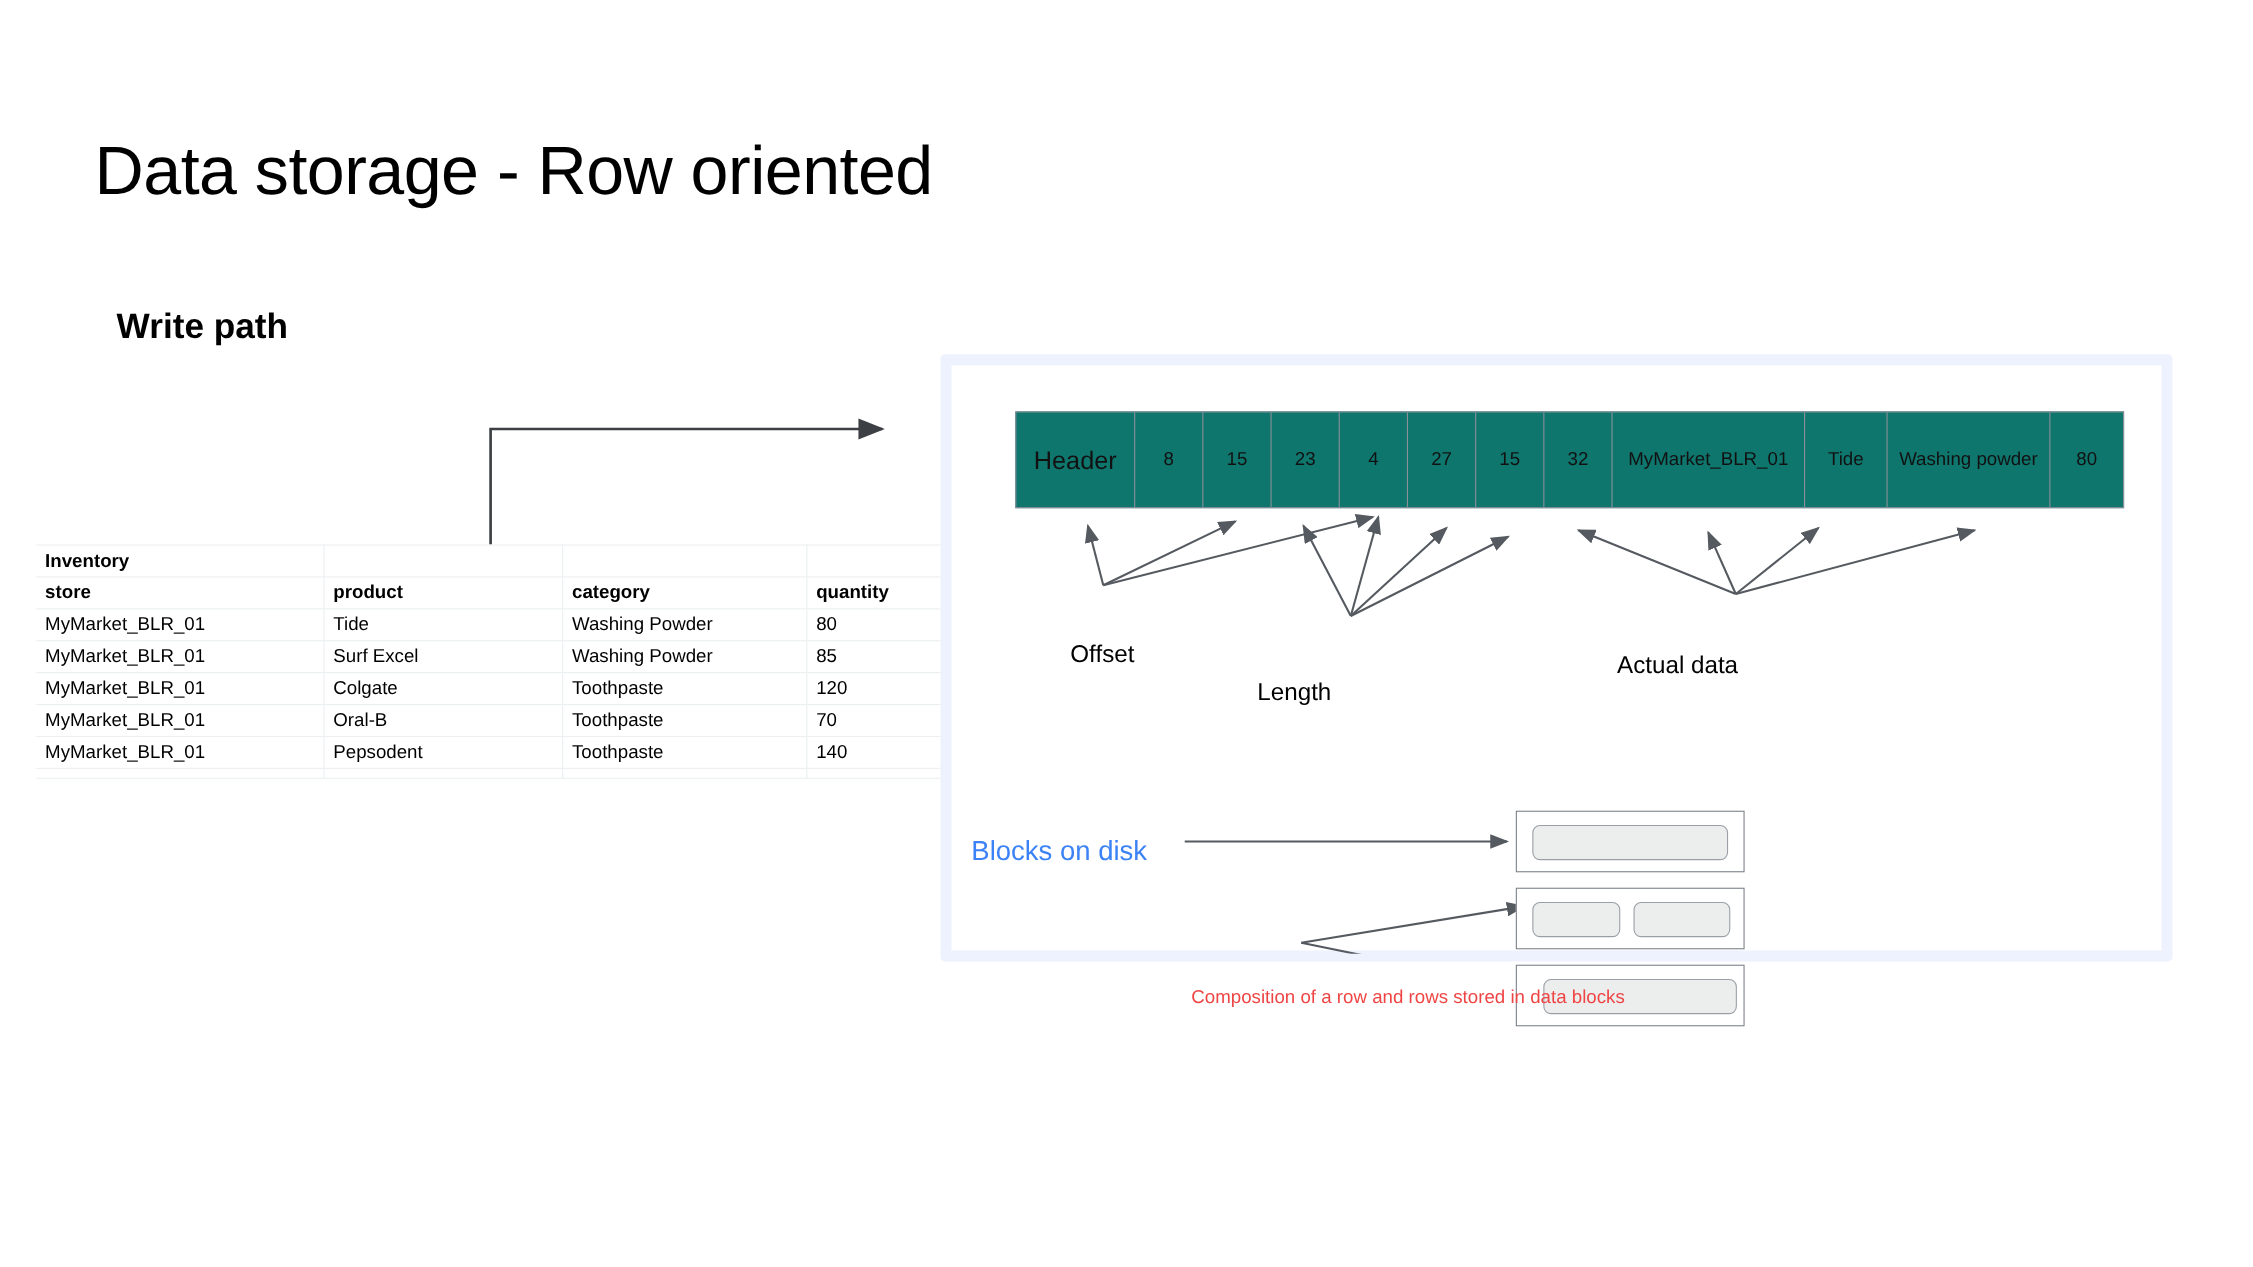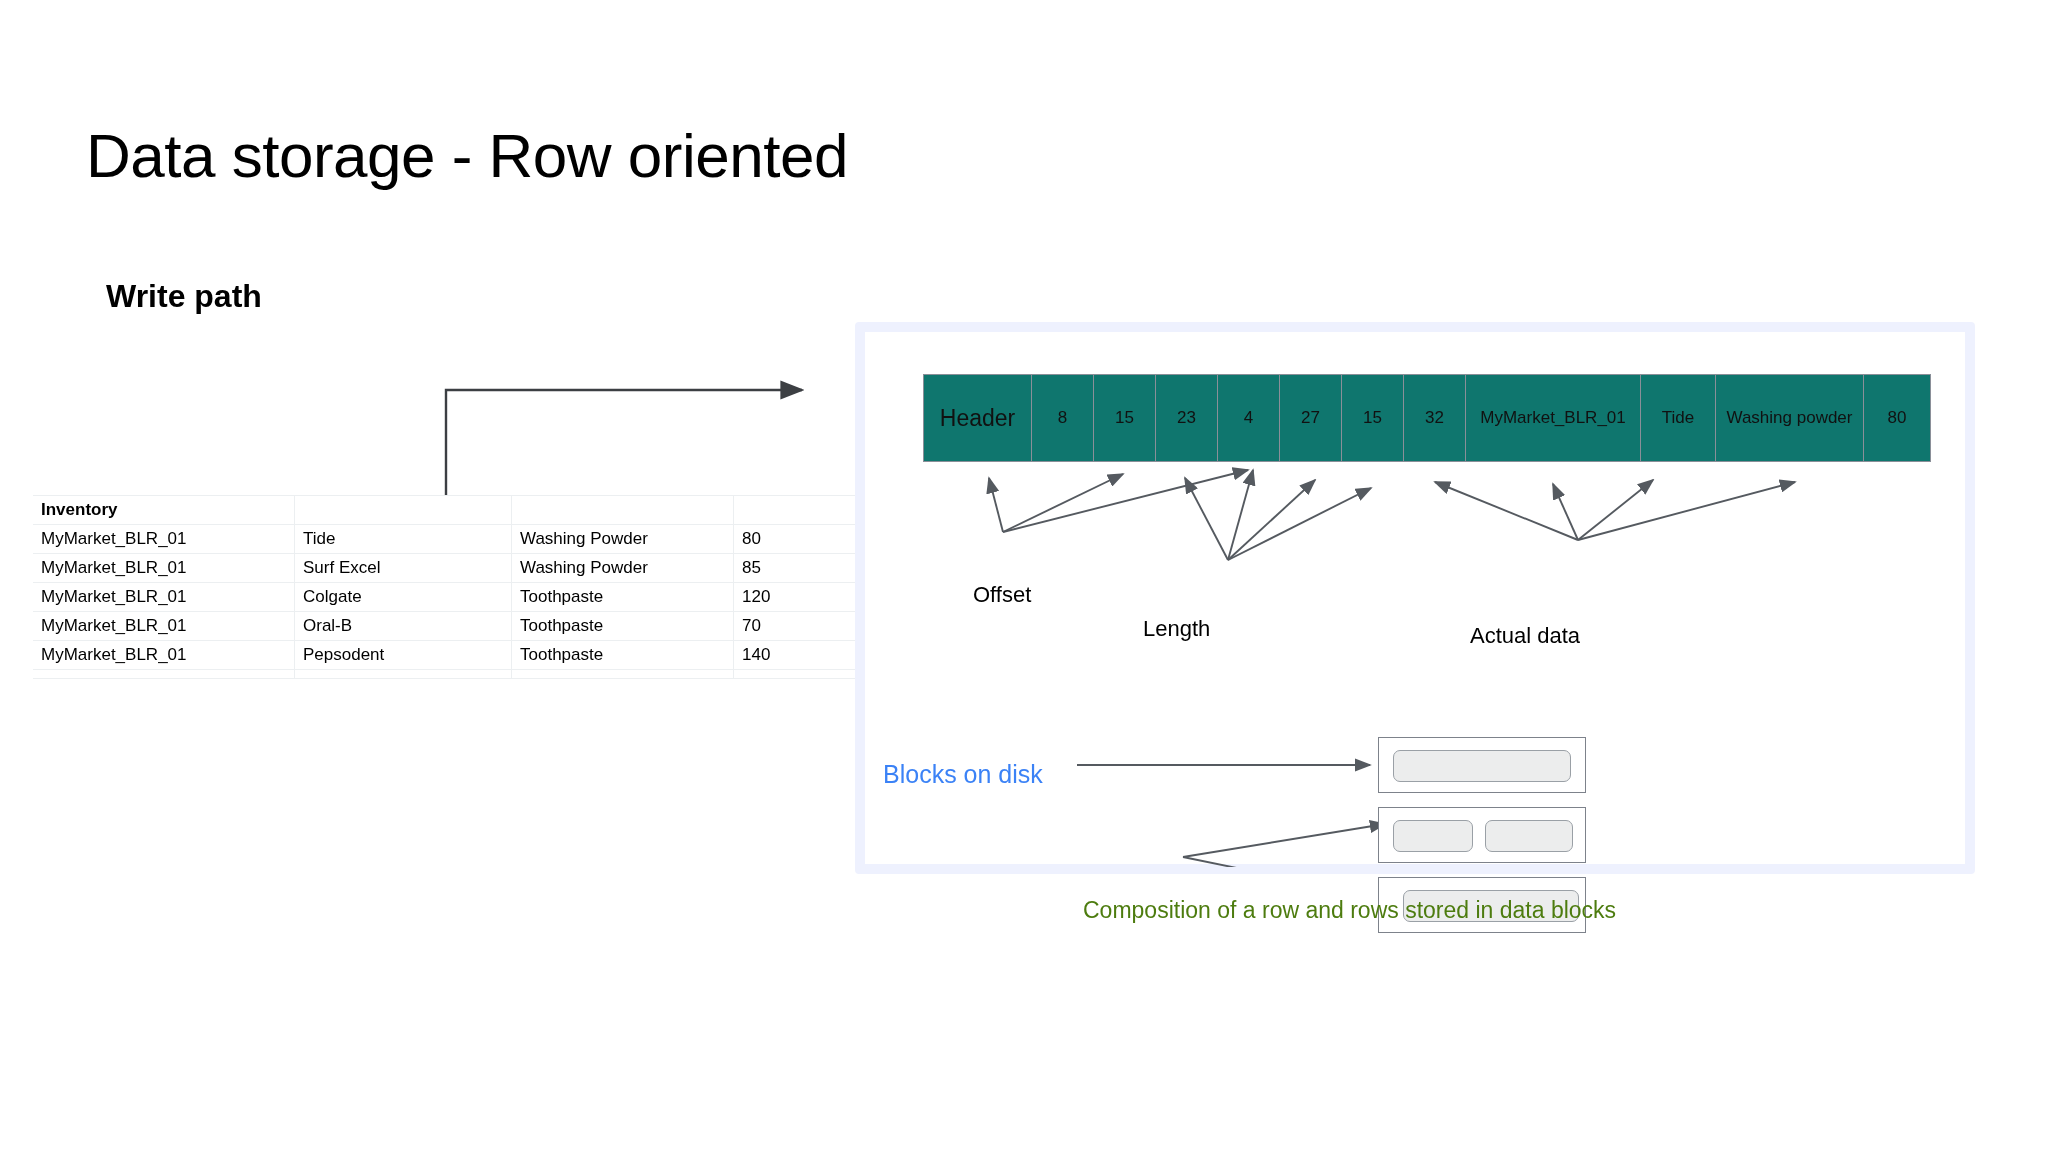--- a/index.html
+++ b/index.html
@@ -133,21 +133,21 @@
     height: 120px;
   }
   .ann-label {
     position: absolute;
     font-size: 22px;
     white-space: nowrap;
     color: #000;
   }
   #label-offset      { left: 108px; top: 250px; }
   #label-length      { left: 278px; top: 284px; }
-  #label-actual-data { left: 605px; top: 260px; margin-top: 31px; }
+  #label-actual-data { left: 605px; top: 260px; }
 
   
   .disk-block {
     position: absolute;
     border: 1.5px solid #7d828b;
     background: #ffffff;
     box-sizing: border-box;
   }
   .block-row {
     position: absolute;
@@ -183,22 +183,22 @@
     width: 1100px;
     height: 535px;
     pointer-events: none;
   }
 
   
   #panel-caption {
     position: absolute;
     left: 1083px;
     top: 897px;
-    font-size: 23px;
-    color: #4d7c0f;
+    font-size: 17px;
+    color: #ef4444;
     white-space: nowrap;
   }
 </style>
 </head>
 <body>
 
 <div id="slide-title">Data storage - Row oriented</div>
 
 <div id="write-path-label">Write path</div>
 
@@ -211,20 +211,26 @@
   <path d="M 16,125 L 16,20 L 372,20" stroke="#3c3f43" stroke-width="2.4" fill="none" marker-end="url(#arrowDark)"></path>
 </svg>
 
 <table id="inventory-table">
   <tbody>
     <tr class="tbl-title">
       <td class="col-store">Inventory</td>
       <td class="col-product"></td>
       <td class="col-category"></td>
       <td class="col-quantity"></td>
+    </tr>
+    <tr class="tbl-head">
+      <td class="col-store">store</td>
+      <td class="col-product">product</td>
+      <td class="col-category">category</td>
+      <td class="col-quantity">quantity</td>
     </tr>
     <tr>
       <td class="col-store">MyMarket_BLR_01</td>
       <td class="col-product">Tide</td>
       <td class="col-category">Washing Powder</td>
       <td class="col-quantity">80</td>
     </tr>
     <tr>
       <td class="col-store">MyMarket_BLR_01</td>
       <td class="col-product">Surf Excel</td>

